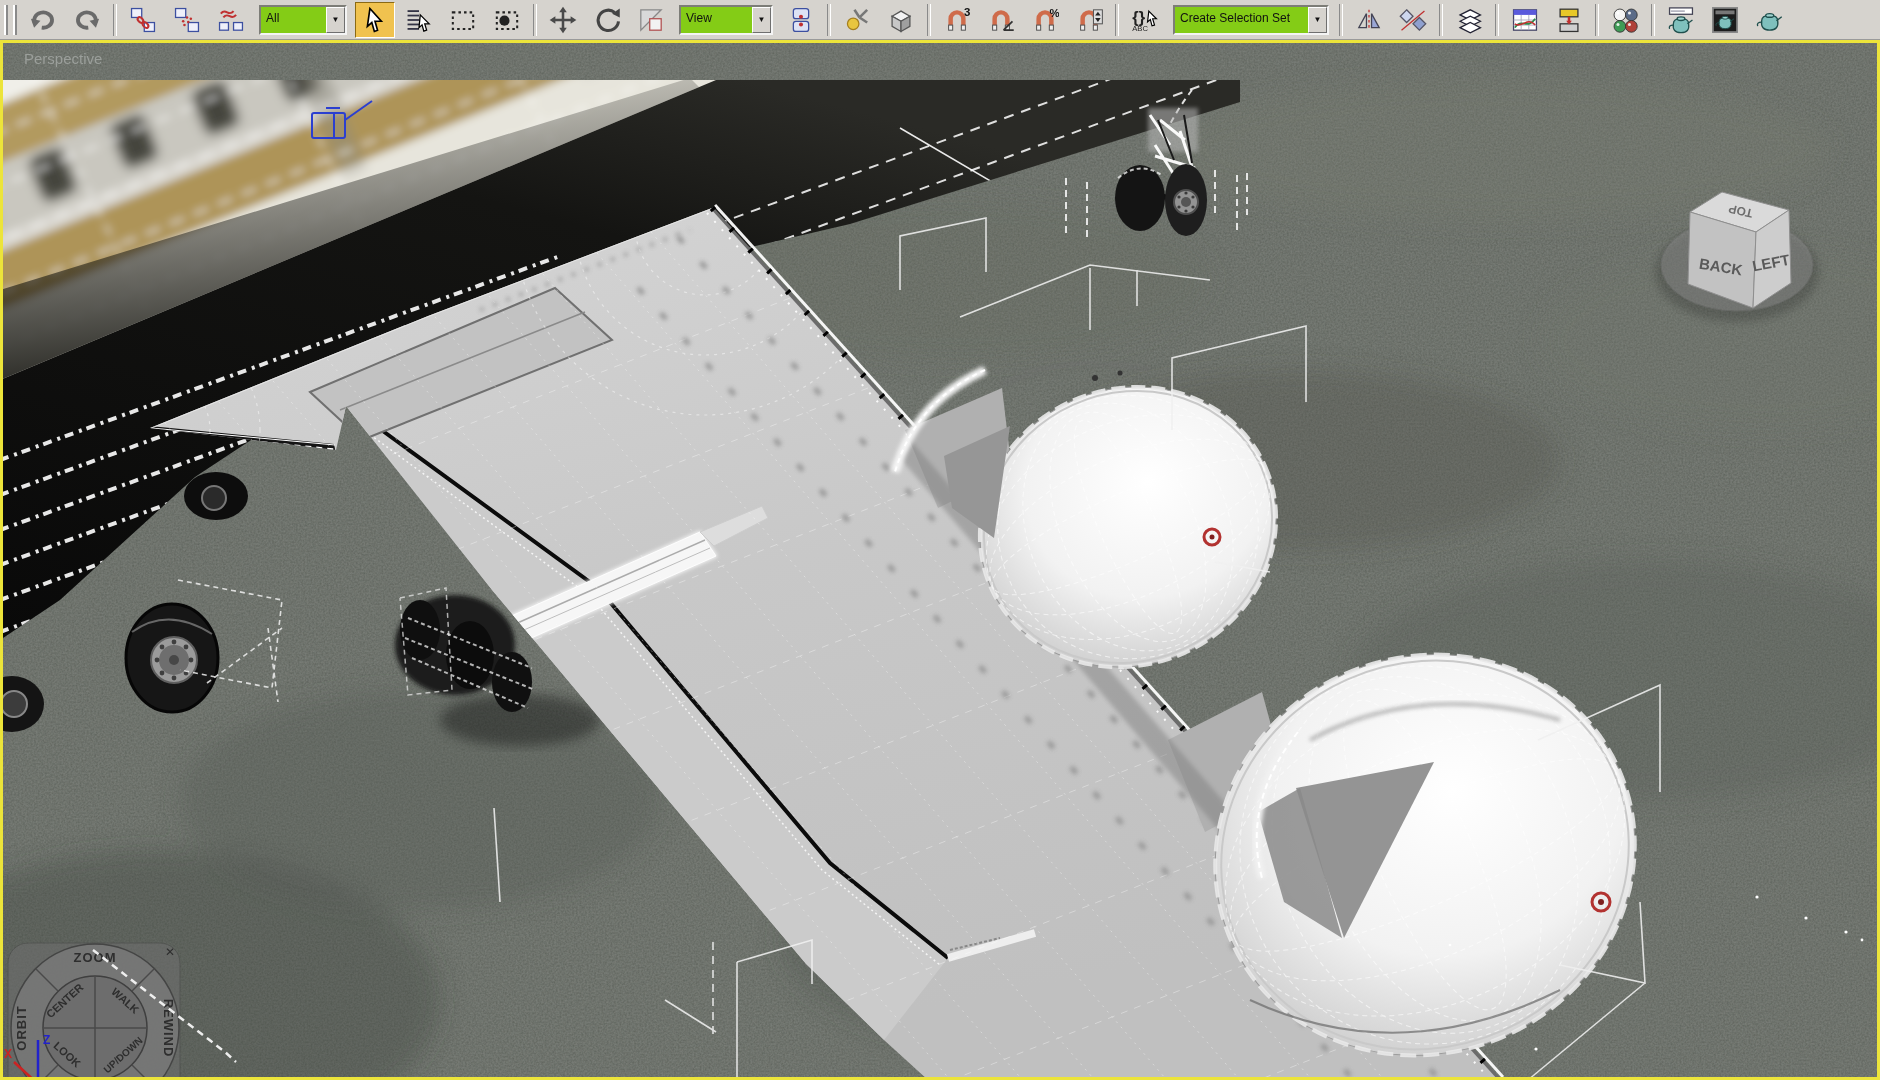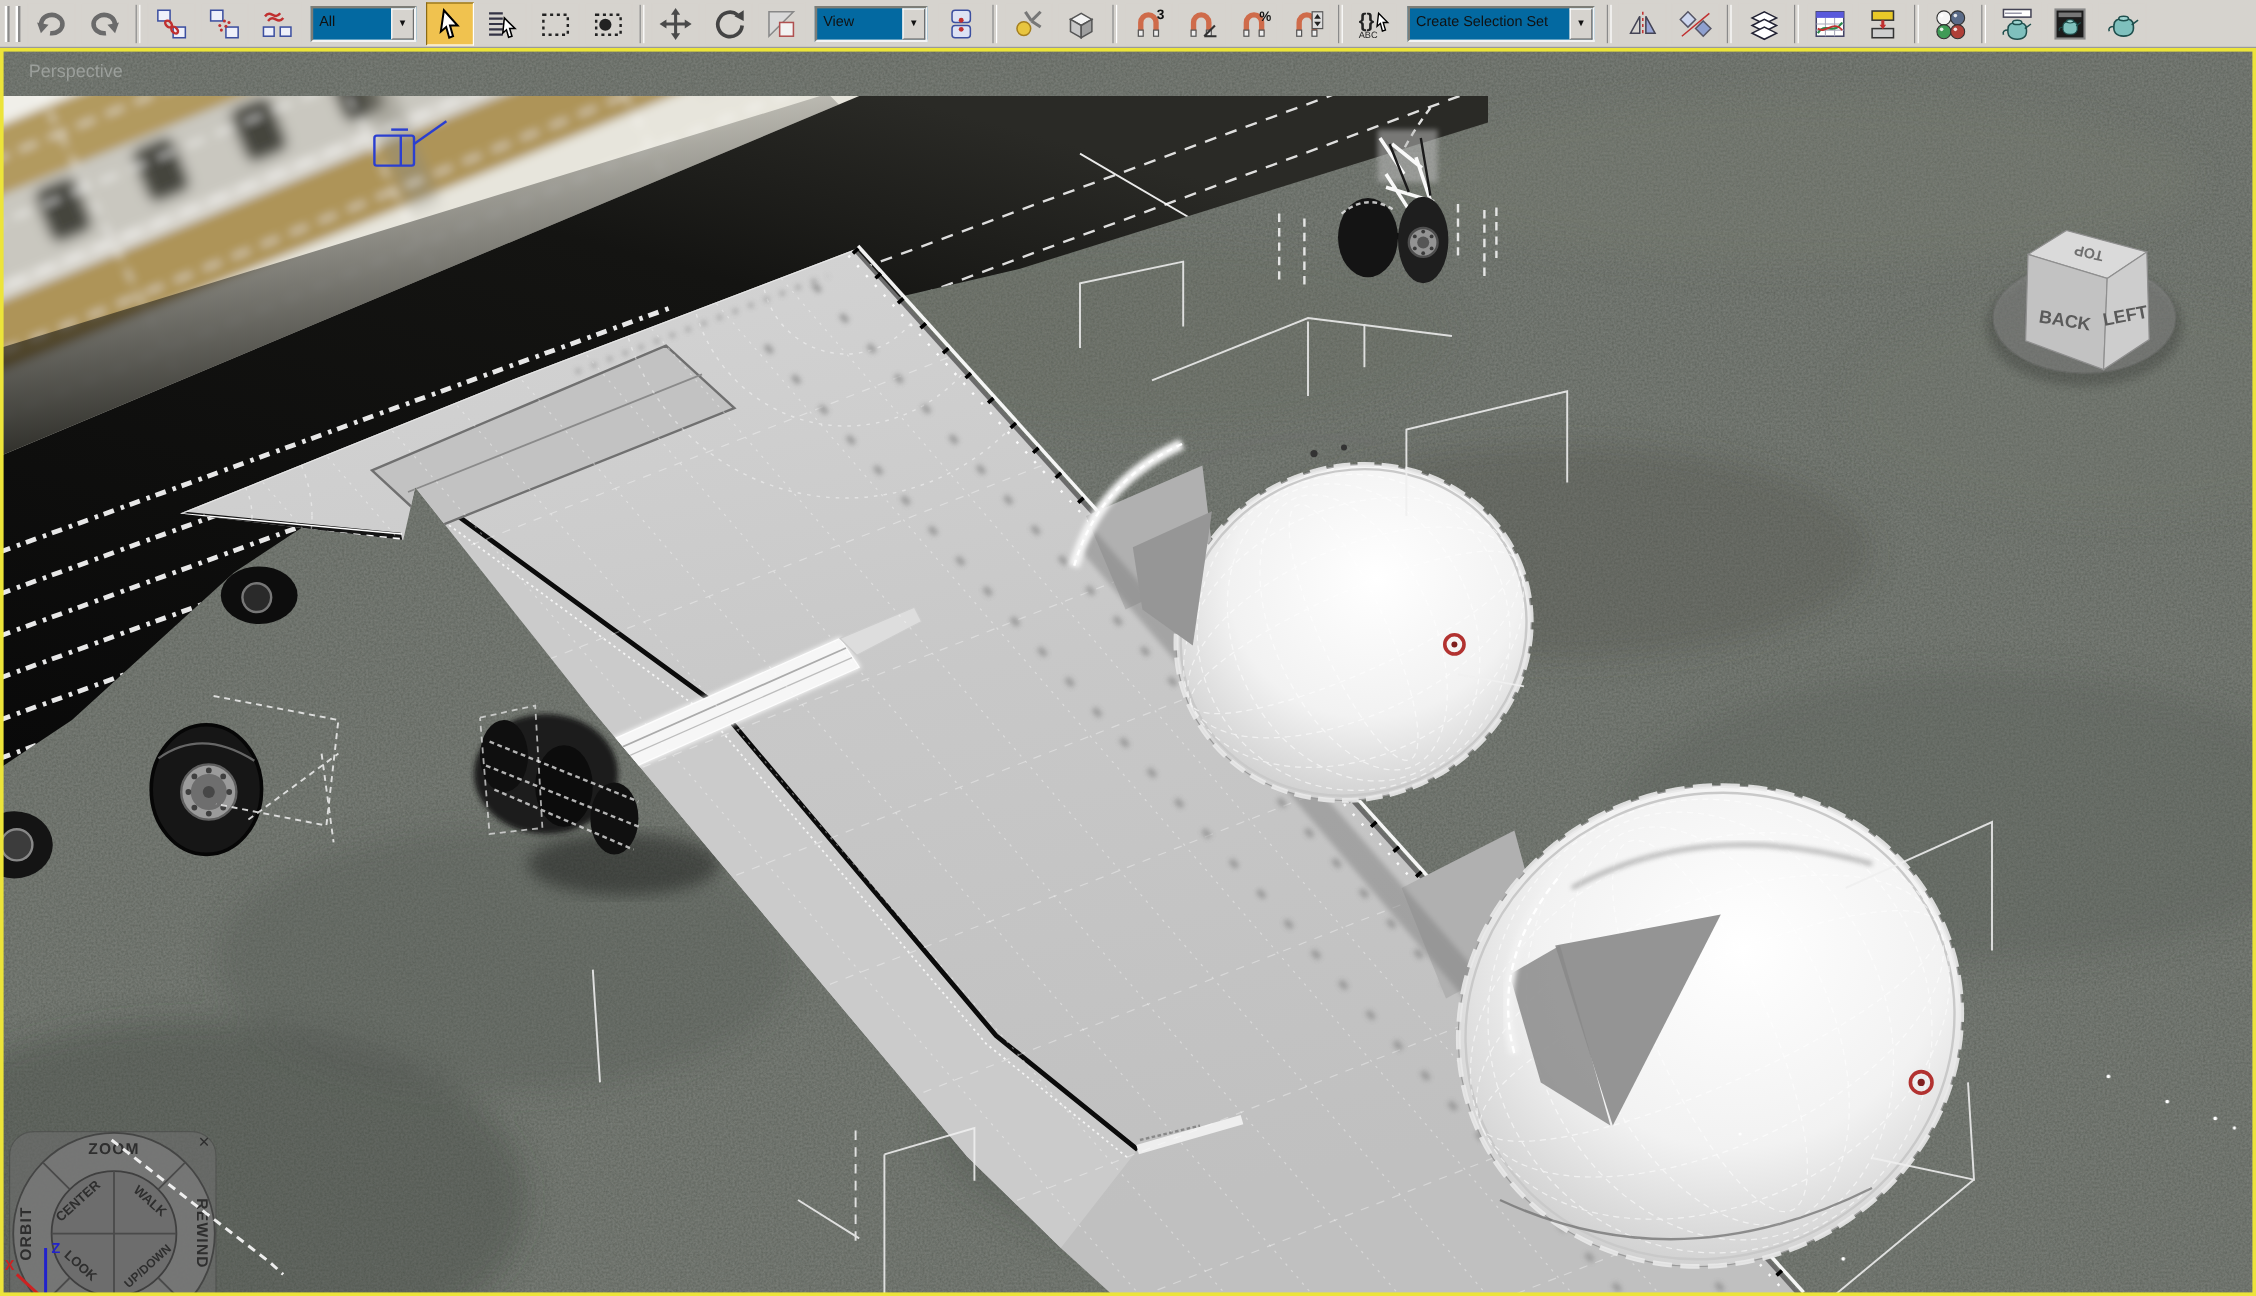--- a/index.html
+++ b/index.html
@@ -6,21 +6,21 @@
     font-family:"Liberation Sans",sans-serif;}
   
   .toolbar{height:40px;width:1880px;background:#d6d3ce;display:flex;align-items:center;
     border-bottom:1px solid #9a9a9a;box-sizing:border-box;padding-left:4px;}
   .grip{width:9px;height:30px;margin:0 4px 0 0;border-left:2px solid #fff;border-right:2px solid #8a8a8a;
     box-shadow:inset 2px 0 0 #8a8a8a, inset -2px 0 0 #fff;}
   .tbtn{width:40px;height:36px;margin:0 2px;background:#d6d3ce;border:1px solid #d6d3ce;
     display:flex;align-items:center;justify-content:center;padding:0;cursor:pointer;}
   .tbtn.active{background:#f0c24f;border-color:#8a6914 #fff #fff #8a6914;}
   .sep{width:2px;height:32px;margin:0 4px;border-left:1px solid #8a8a8a;border-right:1px solid #fff;}
-  .combo{height:26px;margin:0 6px;background:#0369a1;border:2px solid;border-color:#7d7d77 #f4f4f4 #f4f4f4 #7d7d77;
+  .combo{height:26px;margin:0 6px;background:#84cc16;border:2px solid;border-color:#7d7d77 #f4f4f4 #f4f4f4 #7d7d77;
     display:flex;align-items:stretch;cursor:pointer;}
   .combo .cval{font-size:12px;color:#111;padding:4px 4px 0 5px;white-space:nowrap;overflow:hidden;}
   .combo .carrow{width:17px;background:#d6d3ce;border:1px solid;border-color:#fff #6f6f6f #6f6f6f #fff;
     display:flex;align-items:center;justify-content:center;font-size:8px;color:#111;}
   .combo.w-filter{width:84px}.combo.w-coord{width:90px}.combo.w-sets{width:152px}
   .combo.w-filter .cval{flex:1}.combo.w-coord .cval{flex:1}.combo.w-sets .cval{flex:1}
   
   .viewport{position:relative;width:1880px;height:1040px;}
   svg{display:block}
   text{font-family:"Liberation Sans",sans-serif;}

